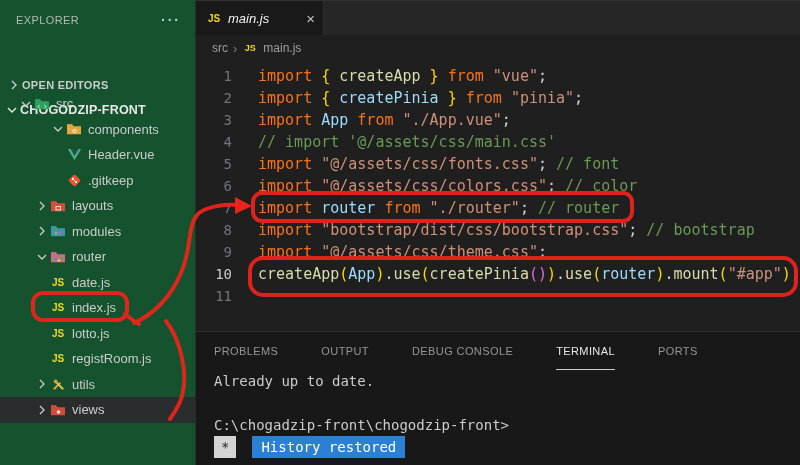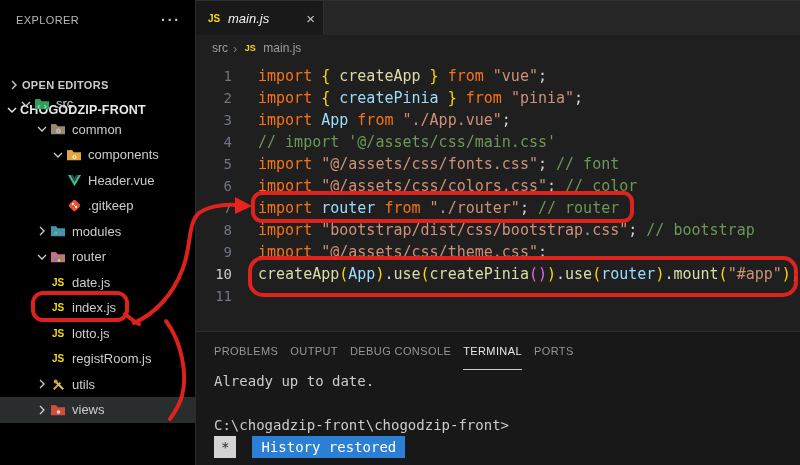--- a/index.html
+++ b/index.html
@@ -1,21 +1,21 @@
 <!DOCTYPE html>
 <html><head>
 <meta charset="utf-8">
 <style>
   * { margin:0; padding:0; box-sizing:border-box; }
   html,body { width:800px; height:465px; overflow:hidden; background:#1f1f1f;
     font-family:"Liberation Sans", sans-serif; }
   .app { position:relative; width:800px; height:465px; display:flex; }
 
   
-  .sidebar { width:196px; height:465px; background:#000000; border-right:1px solid #2b2b2b;
+  .sidebar { width:196px; height:465px; background:#14532d; border-right:1px solid #2b2b2b;
     position:relative; flex:none; color:#cccccc; }
   .sb-header { display:flex; align-items:center; justify-content:space-between;
     padding:12px 14px 10px 16px; }
   .sb-title { font-size:11px; color:#b8b8b8; letter-spacing:.4px; }
   .sb-menu { color:#cccccc; font-size:14px; font-weight:bold; letter-spacing:2px; cursor:pointer; }
   .sb-section { display:flex; align-items:center; height:25px; font-weight:bold; }
   .sb-section .lbl { font-size:11px; letter-spacing:.3px; color:#cccccc; }
   .sb-project .lbl { font-size:12.5px; color:#e8e8e8; letter-spacing:.2px; }
   .tree { position:absolute; top:91px; left:0; right:0; }
   .row { display:flex; align-items:center; height:25.5px; font-size:13px; color:#cccccc;
@@ -42,21 +42,21 @@
     overflow:hidden; position:relative; }
   .code-line { display:flex; height:22px; line-height:22px; white-space:pre; }
   .gutter { width:50px; flex:none; text-align:right; padding-right:14px; color:#6e7681; font-size:14px; }
   .gutter.active { color:#cccccc; }
   .lc { margin-left:12px; color:#d4d4d4; }
   .tk-kw{color:#f97316} .tk-fn{color:#dcdcaa} .tk-var{color:#9cdcfe} .tk-str{color:#ce9178}
   .tk-com{color:#6a9955} .tk-pl{color:#d4d4d4} .tk-b1{color:#ffd700} .tk-b2{color:#da70d6}
 
   
   .panel { height:134px; flex:none; background:#181818; border-top:1px solid #2f2f2f; }
-  .panel-tabs { display:flex; gap:12px; padding:13px 0 0 18px; height:38px; }
+  .panel-tabs { display:flex; gap:43px; padding:13px 0 0 18px; height:38px; }
   .ptab { font-size:11px; letter-spacing:.4px; color:#969696; cursor:pointer; padding-bottom:5px; }
   .ptab.active { color:#e7e7e7; border-bottom:1px solid #cccccc; }
   .term { font-family:"DejaVu Sans Mono", monospace; font-size:14px; color:#cccccc;
     padding-left:18px; line-height:22px; }
   .badge-star { background:#d4d4d4; color:#1f1f1f; padding:0 7px; display:inline-block; }
   .badge-history { background:#2b7fd4; color:#ffffff; padding:0 9px; display:inline-block; margin-left:16px; }
 
   
   .annot { position:absolute; inset:0; pointer-events:none; z-index:10; }
 </style>
@@ -95,36 +95,20 @@
           </span>
           <span class="ic">
             <svg width="16" height="16" viewBox="0 0 16 16">
               <path d="M1 3.2 h5 l1.6 2 H15 v8 H1 z" fill="#2ea05e"></path>
               <path d="M1 3.2 h5 l1.6 2 H1 z" fill="#2ea05e" opacity="0.75"></path>
               <path d="M5.5 9 L4 10.7 L5.5 12.4 M10.5 9 L12 10.7 L10.5 12.4" stroke="#d9f2e4" stroke-width="1" fill="none"></path>
             </svg>
           </span>
           <span>src</span>
         </div>
-        <div class="row" style="padding-left: 34px;">
-          <span class="chev">
-            <svg width="16" height="16" viewBox="0 0 16 16">
-              <path d="M4 6 L8 10 L12 6" stroke="#cccccc" stroke-width="1.3" fill="none"></path>
-            </svg>
-          </span>
-          <span class="ic">
-            <svg width="16" height="16" viewBox="0 0 16 16">
-              <path d="M1 3.2 h5 l1.6 2 H15 v8 H1 z" fill="#9a8872"></path>
-              <path d="M1 3.2 h5 l1.6 2 H1 z" fill="#9a8872" opacity="0.75"></path>
-              <circle cx="8.5" cy="10" r="2.4" fill="#bdbdbd"></circle>
-              <circle cx="8.5" cy="10" r="0.8" fill="#8a8a8a"></circle>
-            </svg>
-          </span>
-          <span>common</span>
-        </div>
         <div class="row" style="padding-left: 50px;">
           <span class="chev">
             <svg width="16" height="16" viewBox="0 0 16 16">
               <path d="M4 6 L8 10 L12 6" stroke="#cccccc" stroke-width="1.3" fill="none"></path>
             </svg>
           </span>
           <span class="ic">
             <svg width="16" height="16" viewBox="0 0 16 16">
               <path d="M1 3.2 h5 l1.6 2 H15 v8 H1 z" fill="#e2a73e"></path>
               <path d="M1 3.2 h5 l1.6 2 H1 z" fill="#e2a73e" opacity="0.75"></path>
@@ -145,20 +129,35 @@
         <div class="row" style="padding-left: 66px;">
           <span class="ic">
             <svg width="15" height="15" viewBox="0 0 16 16">
               <rect x="3.2" y="3.2" width="9.6" height="9.6" rx="1.8" transform="rotate(45 8 8)" fill="#f05133"></rect>
               <circle cx="6.3" cy="6.3" r="1.2" fill="#fff"></circle>
               <circle cx="9.7" cy="9.7" r="1.2" fill="#fff"></circle>
               <path d="M7.2 7.2 L8.8 8.8" stroke="#fff" stroke-width="1"></path>
             </svg>
           </span>
           <span>.gitkeep</span>
+        </div>
+        <div class="row" style="padding-left: 34px;">
+          <span class="chev">
+            <svg width="16" height="16" viewBox="0 0 16 16">
+              <path d="M6 4 L10 8 L6 12" stroke="#cccccc" stroke-width="1.3" fill="none"></path>
+            </svg>
+          </span>
+          <span class="ic">
+            <svg width="16" height="16" viewBox="0 0 16 16">
+              <path d="M1 3.2 h5 l1.6 2 H15 v8 H1 z" fill="#d1503c"></path>
+              <path d="M1 3.2 h5 l1.6 2 H1 z" fill="#d1503c" opacity="0.75"></path>
+              <rect x="6" y="8.5" width="4.5" height="3.5" fill="none" stroke="#f6ded8" stroke-width="1"></rect>
+            </svg>
+          </span>
+          <span>layouts</span>
         </div>
         <div class="row" style="padding-left: 34px;">
           <span class="chev">
             <svg width="16" height="16" viewBox="0 0 16 16">
               <path d="M6 4 L10 8 L6 12" stroke="#cccccc" stroke-width="1.3" fill="none"></path>
             </svg>
           </span>
           <span class="ic">
             <svg width="16" height="16" viewBox="0 0 16 16">
               <path d="M1 3.2 h5 l1.6 2 H15 v8 H1 z" fill="#3f96a8"></path>

